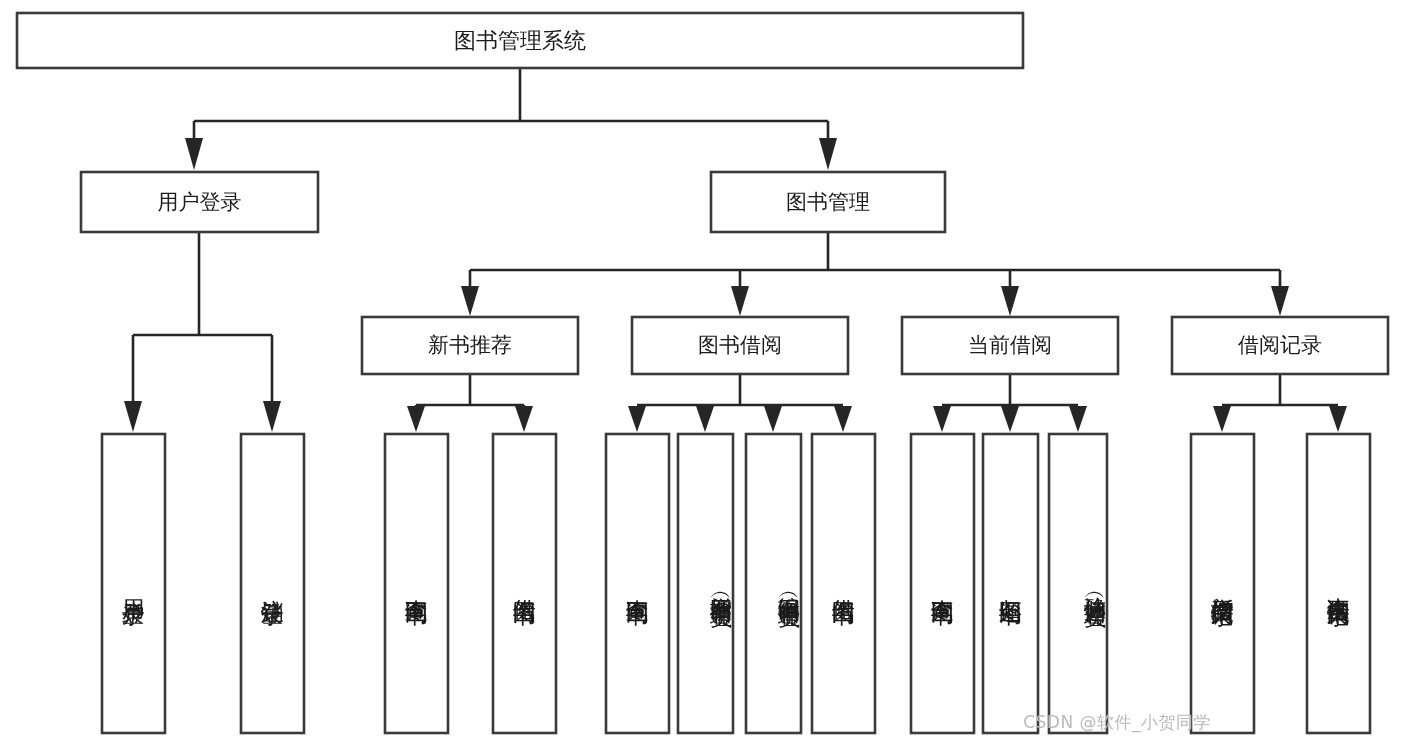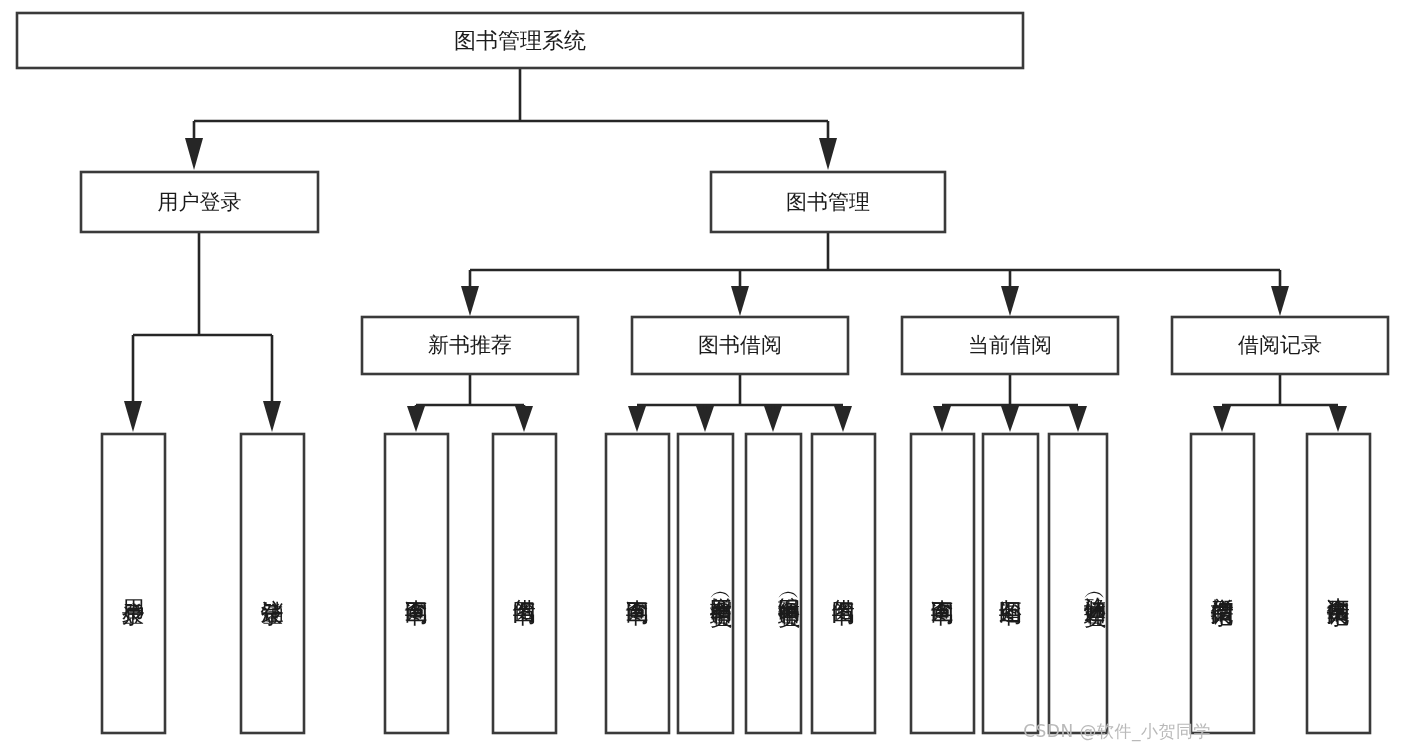--- a/index.html
+++ b/index.html
@@ -67,21 +67,21 @@
     line-height: 1.06;
     letter-spacing: 1.5px;
     color: #1b1b1b;
     white-space: nowrap;
     text-align: center;
     pointer-events: none;
   }
   .watermark {
     position: absolute;
     right: 8px;
-    bottom: 4px;
+    bottom: 13px;
     font-family: "DejaVu Sans", "Liberation Sans", sans-serif;
     font-size: 17px;
     color: #b9b9b9;
     letter-spacing: 0.5px;
     white-space: nowrap;
   }
 </style>
 </head>
 <body>
 

